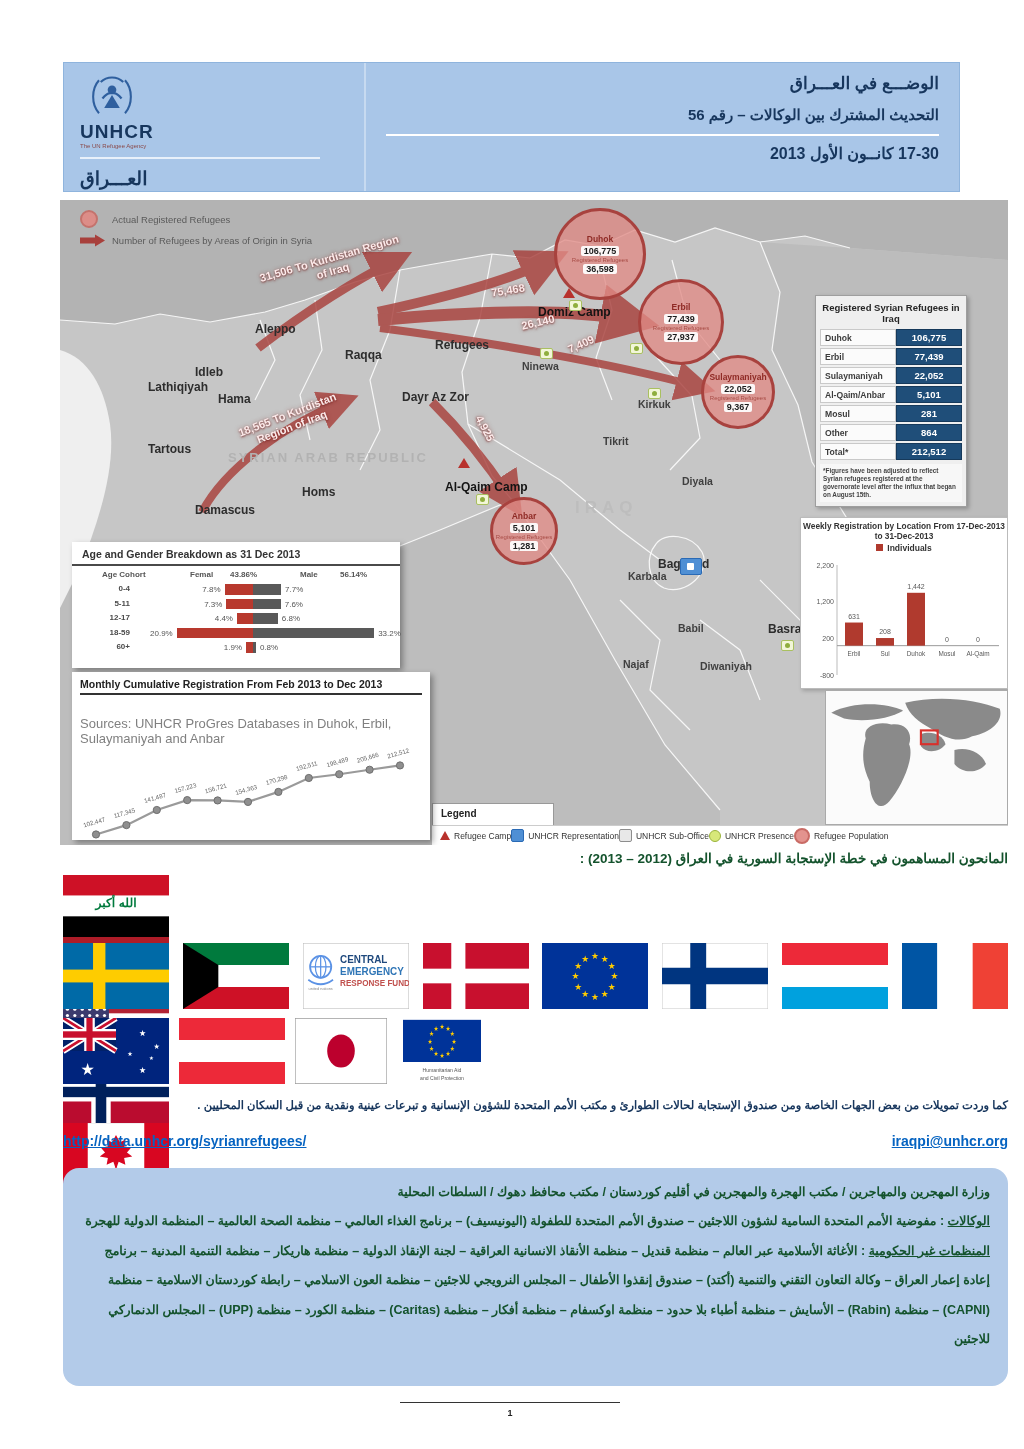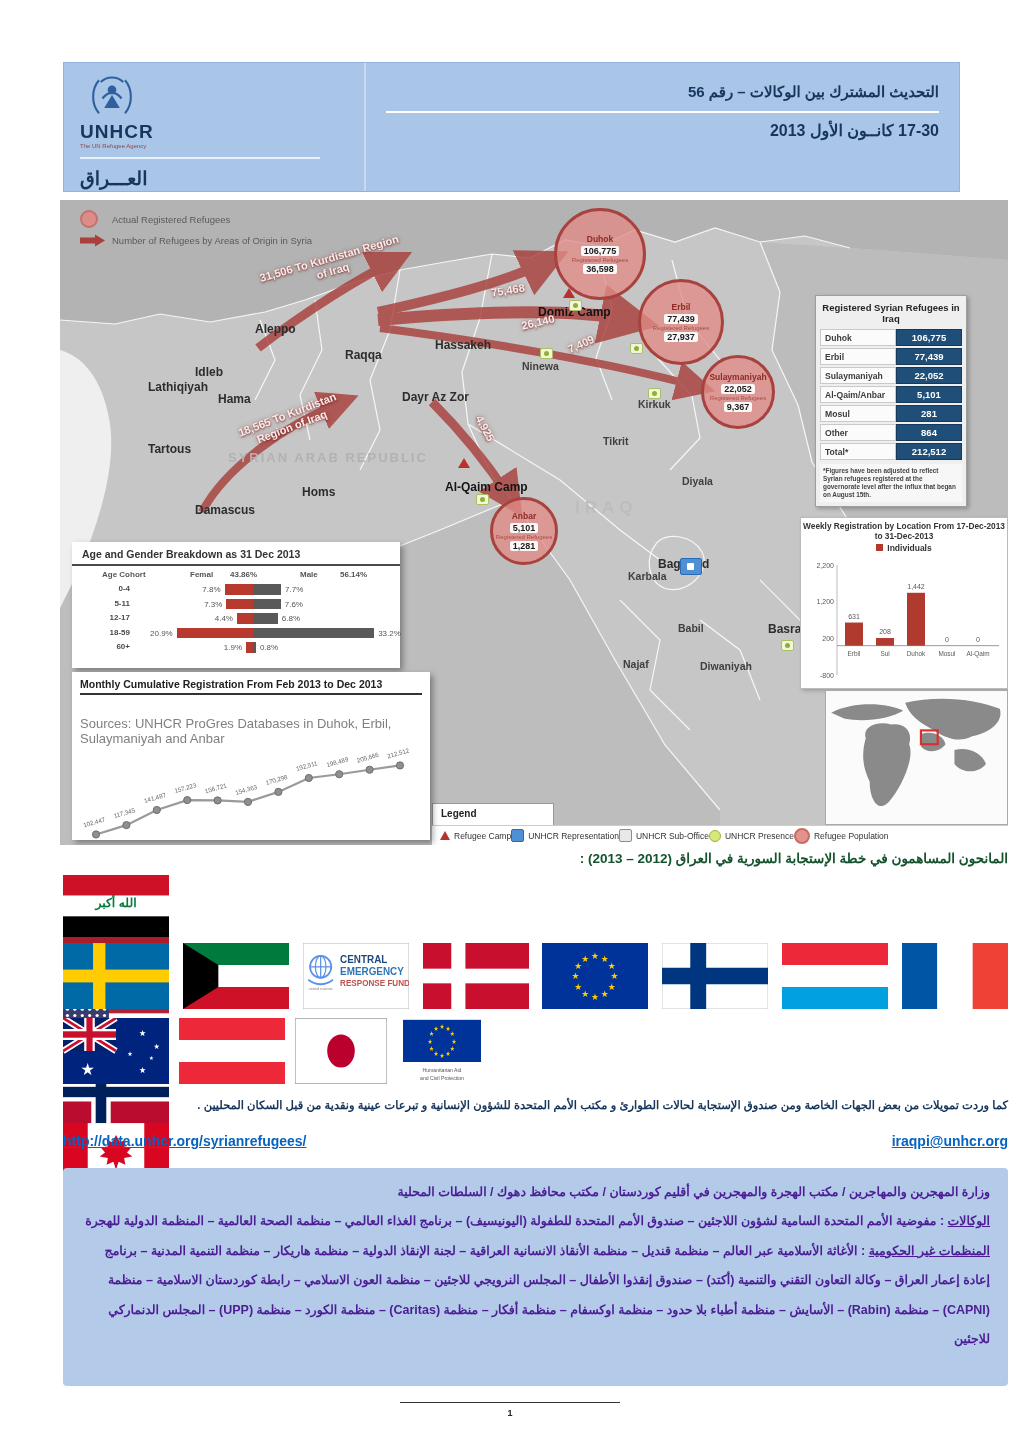--- a/index.html
+++ b/index.html
@@ -147,21 +147,21 @@
 
   
   #funding-note{position:absolute;left:63px;top:1098px;width:945px;direction:rtl;
                 text-align:right;font-size:11.5px;font-weight:bold;color:#17365d;}
   #links{position:absolute;left:63px;top:1133px;width:945px;display:flex;
          justify-content:space-between;}
   #links a{font-size:14px;font-weight:bold;color:#0563c1;text-decoration:underline;}
 
   
   #agencies{position:absolute;left:63px;top:1168px;width:945px;height:218px;
-            background:#b3cbe9;border-radius:4px;direction:rtl;color:#4c1d95;
+            background:#b3cbe9;border-radius:16px;direction:rtl;color:#14532d;
             padding:10px 18px;box-sizing:border-box;font-size:12.5px;font-weight:bold;
             line-height:2.35;text-align:right;}
   #agencies .u{text-decoration:underline;text-align:right;}
   #agencies p{margin:0;}
 
   
   #footer-line{position:absolute;left:400px;top:1402px;width:220px;border-top:1.5px solid #333;}
   #footer-page{position:absolute;left:400px;top:1408px;width:220px;text-align:center;
                font-size:9px;font-weight:bold;color:#222;}
   svg text{font-family:"Liberation Sans",sans-serif;}
@@ -180,20 +180,21 @@
       <circle cx="30" cy="24" r="5" fill="#2f5f9e"></circle>
       <path d="M21,45 L30,30 39,45 Z" fill="#2f5f9e"></path>
       <path d="M19,34 C23,29 27,27 30,28" stroke="#2f5f9e" stroke-width="2.6" fill="none"></path>
       <path d="M41,34 C37,29 33,27 30,28" stroke="#2f5f9e" stroke-width="2.6" fill="none"></path>
     </svg>
     <div id="logo-word">UNHCR</div>
     <div id="logo-tag">The UN Refugee Agency</div>
     <div id="logo-country">العـــراق</div>
   </div>
   <div id="title-panel">
+    <div class="ht1">الوضـــع في العـــراق</div>
     <div class="ht2">التحديث المشترك بين الوكالات – رقم 56</div>
     <div class="hdiv"></div>
     <div class="ht3">17-30 كانــون الأول 2013</div>
   </div>
 </div>
 
 <div id="map">
   <svg class="layer" width="948" height="645">
 
     <polygon points="0,0 948,0 948,60 790,48 745,36 700,42 655,28 615,42 575,30 540,46 505,40 470,58 432,54 385,62 340,70 295,82 245,100 205,112 150,122 100,114 55,124 0,120" fill="#b3b3b3"></polygon>
@@ -247,21 +248,21 @@
       <svg class="mlt-arrow" viewBox="0 0 26 13">
         <polygon points="0,3.5 15,3.5 15,0.5 25,6.5 15,12.5 15,9.5 0,9.5" fill="#a8403c"></polygon>
       </svg>
       <span class="mlt-tx">Number of Refugees by Areas of Origin in Syria</span>
     </div>
   </div>
 
   <div id="map-labels">
       <div class="ml city-bold" style="left: 195px; top: 122px;">Aleppo</div>
       <div class="ml city-bold" style="left: 285px; top: 148px;">Raqqa</div>
-      <div class="ml city-bold" style="left: 375px; top: 138px;">Hassakeh</div>
+      <div class="ml city-bold" style="left: 375px; top: 138px;">Refugees</div>
       <div class="ml city-bold" style="left: 135px; top: 165px;">Idleb</div>
       <div class="ml city-bold" style="left: 88px; top: 180px;">Lathiqiyah</div>
       <div class="ml city-bold" style="left: 158px; top: 192px;">Hama</div>
       <div class="ml city-bold" style="left: 88px; top: 242px;">Tartous</div>
       <div class="ml city-bold" style="left: 242px; top: 285px;">Homs</div>
       <div class="ml city-bold" style="left: 135px; top: 303px;">Damascus</div>
       <div class="ml city-bold" style="left: 342px; top: 190px;">Dayr Az Zor</div>
       <div class="ml region" style="left: 168px; top: 250px;">SYRIAN ARAB REPUBLIC</div>
       <div class="ml region-big" style="left: 515px; top: 298px;">IRAQ</div>
       <div class="ml camp" style="left: 478px; top: 105px;">Domiz Camp</div>

